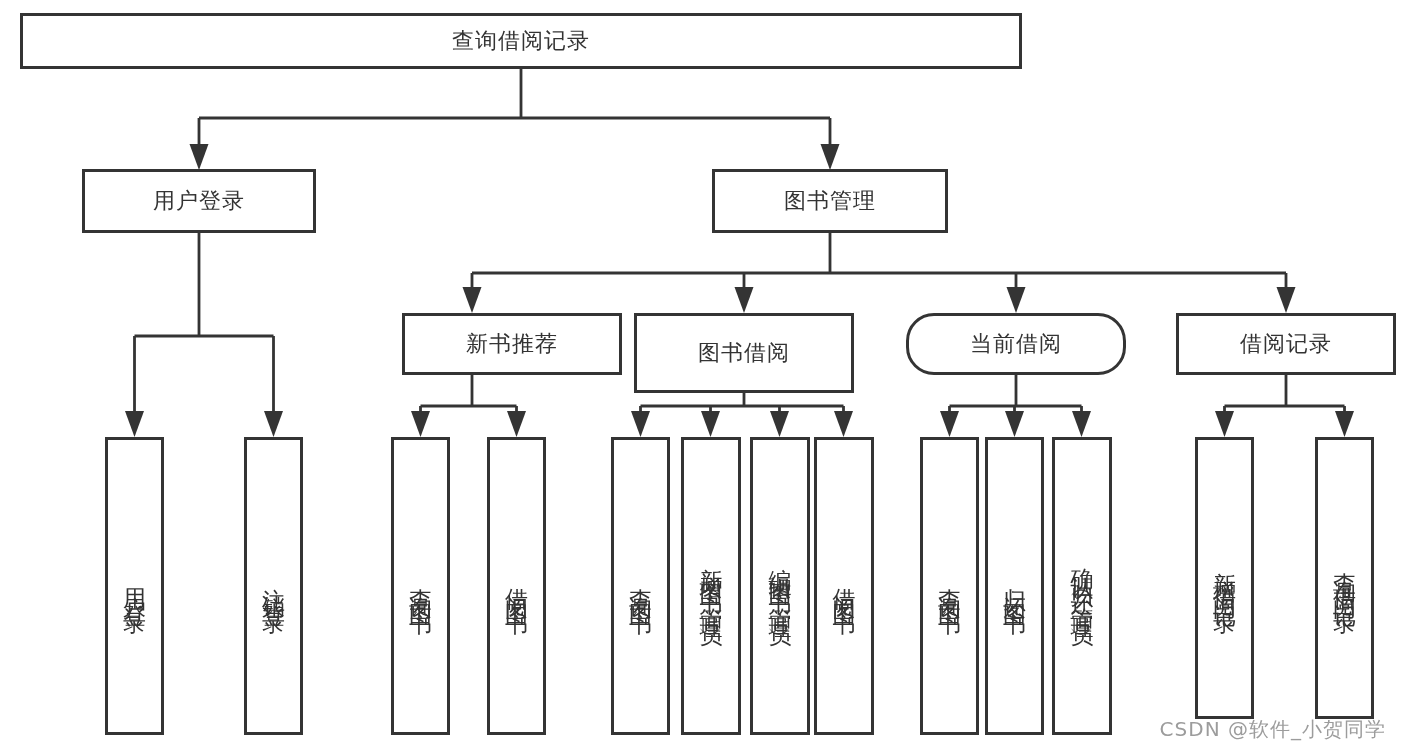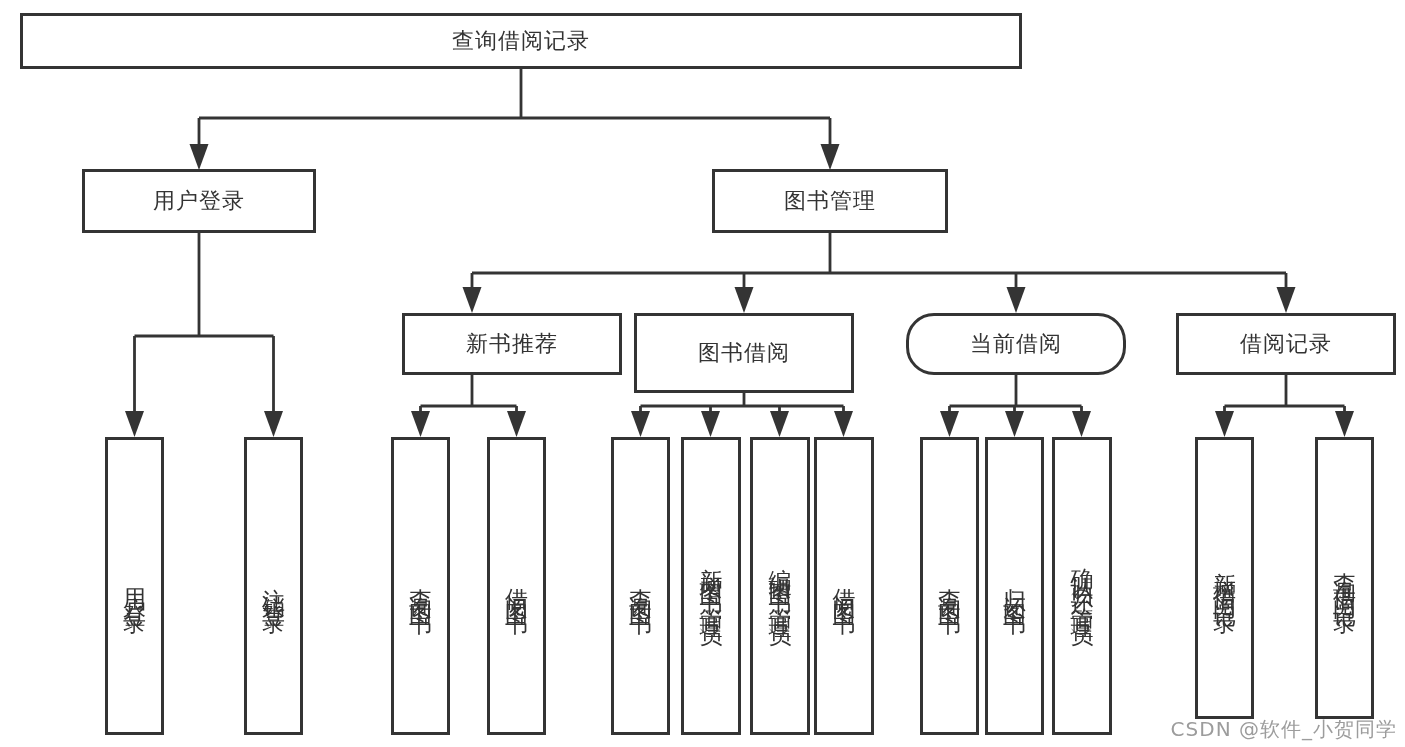--- a/index.html
+++ b/index.html
@@ -24,21 +24,21 @@
   }
   .vnode { font-size: 23px; letter-spacing: 0; }
   .vtext {
     writing-mode: vertical-rl;
     text-orientation: mixed;
     letter-spacing: 8px;
     line-height: 1;
     white-space: nowrap;
   }
   #watermark {
-    position: absolute; right: 8px; bottom: 4px; z-index: 3;
+    position: absolute; right: 19px; bottom: 4px; z-index: 3;
     color: var(--watermark, #9c9c9c);
     font-size: 20px; letter-spacing: 1px;
   }
 </style>
 </head>
 <body style="--background: #ffffff; --box-border: #343434; --connector: #343434; --text: #333333; --watermark: #9c9c9c;">
 
 <div id="canvas">
 
   <svg id="connectors" width="1405" height="747" viewBox="0 0 1405 747">

